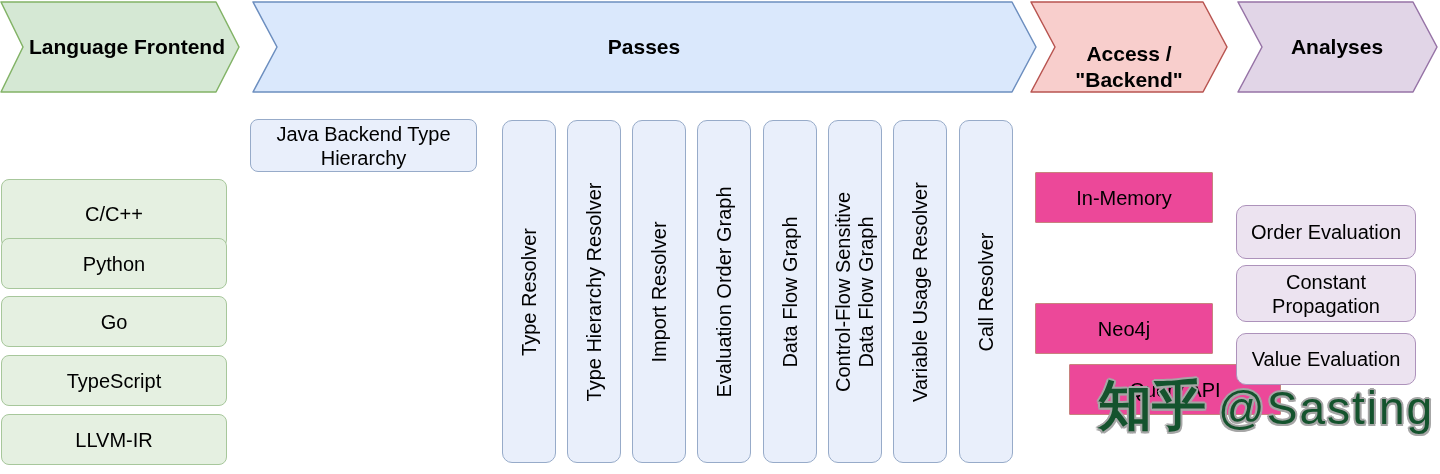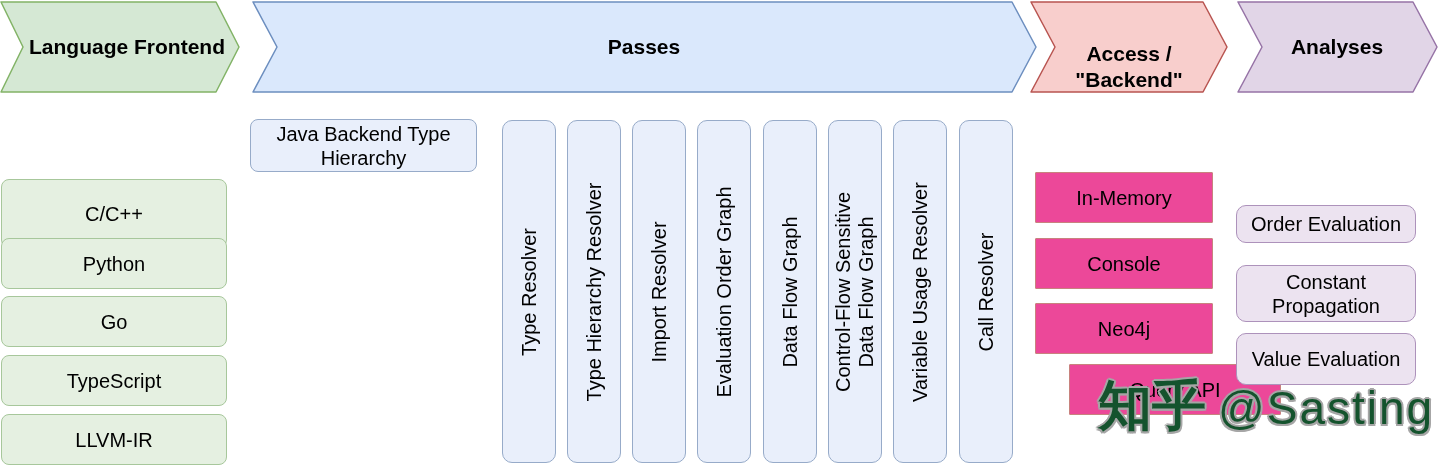--- a/index.html
+++ b/index.html
@@ -135,25 +135,24 @@
 Data Flow Graph</div>
   </div>
   <div class="vbox" style="left:893px;">
     <div class="vtext">Variable Usage Resolver</div>
   </div>
   <div class="vbox" style="left:959px;">
     <div class="vtext">Call Resolver</div>
   </div>
 
   <div class="node node-red" style="left:1035px; top:172px; width:178px; height:51px;">In-Memory</div>
-  <div class="node node-red" style="left:1035px; top:238px; width:178px; height:51px;">Console</div>
   <div class="node node-red" style="left:1035px; top:303px; width:178px; height:51px;">Neo4j</div>
   <div class="node node-red" style="left:1035px; top:364px; width:212px; height:51px;margin-left:34px;">Query API</div>
 
-  <div class="node node-purple" style="left:1236px; top:205px; width:180px; height:38px;">Order Evaluation</div>
+  <div class="node node-purple" style="left:1236px; top:205px; width:180px; height:54px;">Order Evaluation</div>
   <div class="node node-purple" style="left:1236px; top:265px; width:180px; height:57px;">Constant Propagation</div>
   <div class="node node-purple" style="left:1236px; top:333px; width:180px; height:52px;">Value Evaluation</div>
 
   <div class="watermark">
     <span class="watermark-logo">知乎</span><span class="watermark-handle">@Sasting</span>
   </div>
 
 </div>
 
 </body></html>

